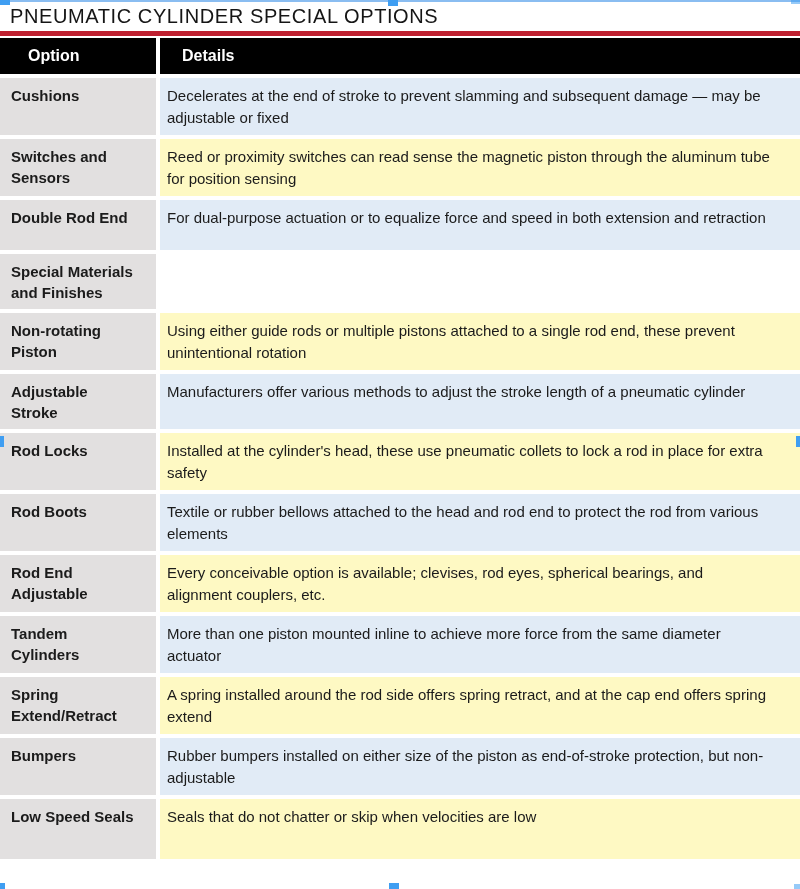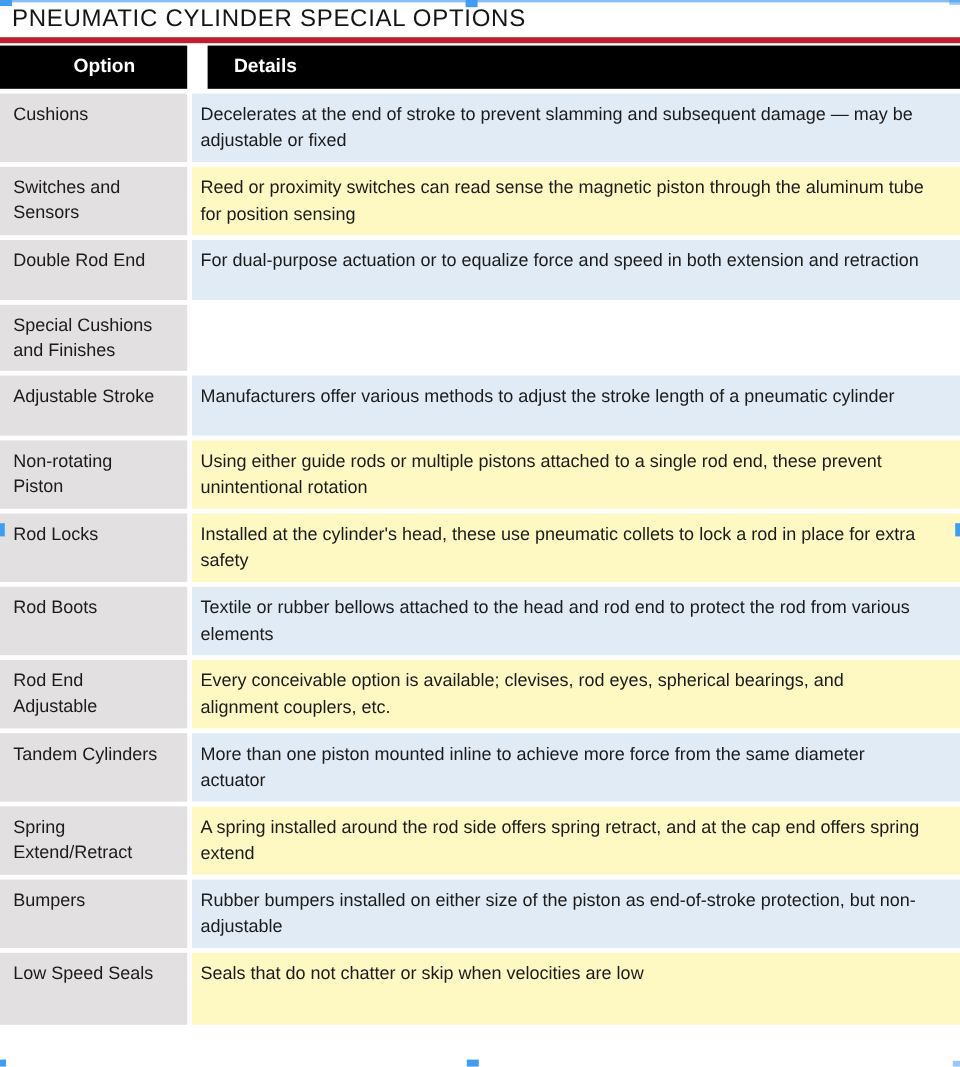--- a/index.html
+++ b/index.html
@@ -50,33 +50,33 @@
 
   .hcell {
     box-sizing: border-box;
     height: 36px;
     background: #000000;
     color: #ffffff;
     font-weight: 700;
     font-size: 16px;
     line-height: 36px;
   }
-  .hcell.opt { width: 156px; margin-right: 17px; padding-left: 18px; text-align: center; }
+  .hcell.opt { width: 156px; margin-right: 4px; padding-left: 28px; }
   .hcell.det { flex: 1; padding-left: 22px; }
 
   .cell {
     box-sizing: border-box;
     min-height: 50px;
     color: #1b1b1b;
   }
   .cell.opt {
     width: 156px;
     margin-right: 4px;
     background: #e2e0e0;
-    font-weight: 400;
+    font-weight: 700;
     font-size: 15px;
     line-height: 21px;
     padding: 7px 22px 6px 11px;
   }
   .cell.det {
     flex: 1;
     font-size: 15px;
     line-height: 22px;
     padding: 7px 28px 6px 7px;
   }
@@ -134,29 +134,29 @@
       </div>
       <div class="trow dark">
         <div class="cell opt">Switches and Sensors</div>
         <div class="cell det">Reed or proximity switches can read sense the magnetic piston through the aluminum tube for position sensing</div>
       </div>
       <div class="trow light">
         <div class="cell opt">Double Rod End</div>
         <div class="cell det">For dual-purpose actuation or to equalize force and speed in both extension and retraction</div>
       </div>
       <div class="trow dark">
-        <div class="cell opt">Special Cushions and Finishes</div>
+        <div class="cell opt">Special Materials and Finishes</div>
+      </div>
+      <div class="trow dark">
+        <div class="cell opt">Non-rotating Piston</div>
+        <div class="cell det">Using either guide rods or multiple pistons attached to a single rod end, these prevent unintentional rotation</div>
       </div>
       <div class="trow light">
         <div class="cell opt">Adjustable Stroke</div>
         <div class="cell det">Manufacturers offer various methods to adjust the stroke length of a pneumatic cylinder</div>
-      </div>
-      <div class="trow dark">
-        <div class="cell opt">Non-rotating Piston</div>
-        <div class="cell det">Using either guide rods or multiple pistons attached to a single rod end, these prevent unintentional rotation</div>
       </div>
       <div class="trow dark">
         <div class="cell opt">Rod Locks</div>
         <div class="cell det">Installed at the cylinder's head, these use pneumatic collets to lock a rod in place for extra safety</div>
       </div>
       <div class="trow light">
         <div class="cell opt">Rod Boots</div>
         <div class="cell det">Textile or rubber bellows attached to the head and rod end to protect the rod from various elements</div>
       </div>
       <div class="trow dark">

